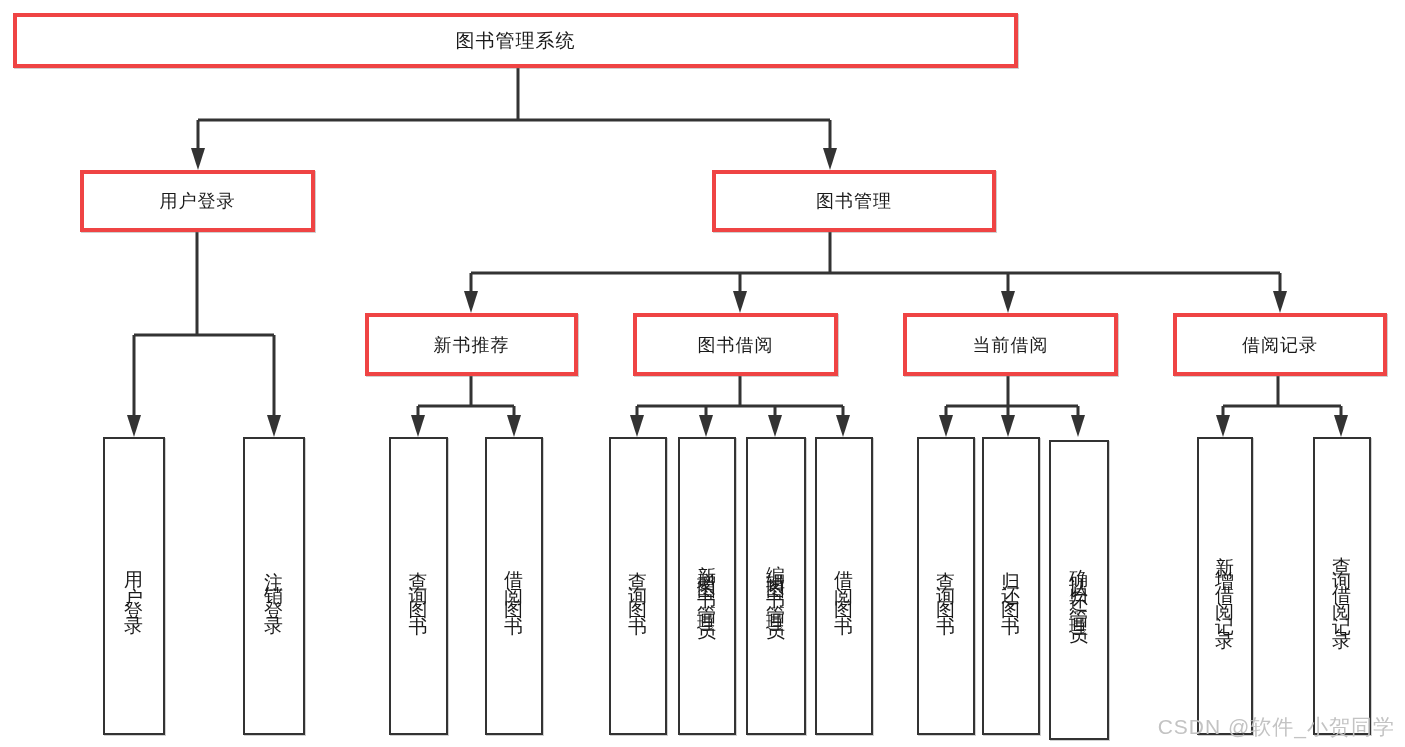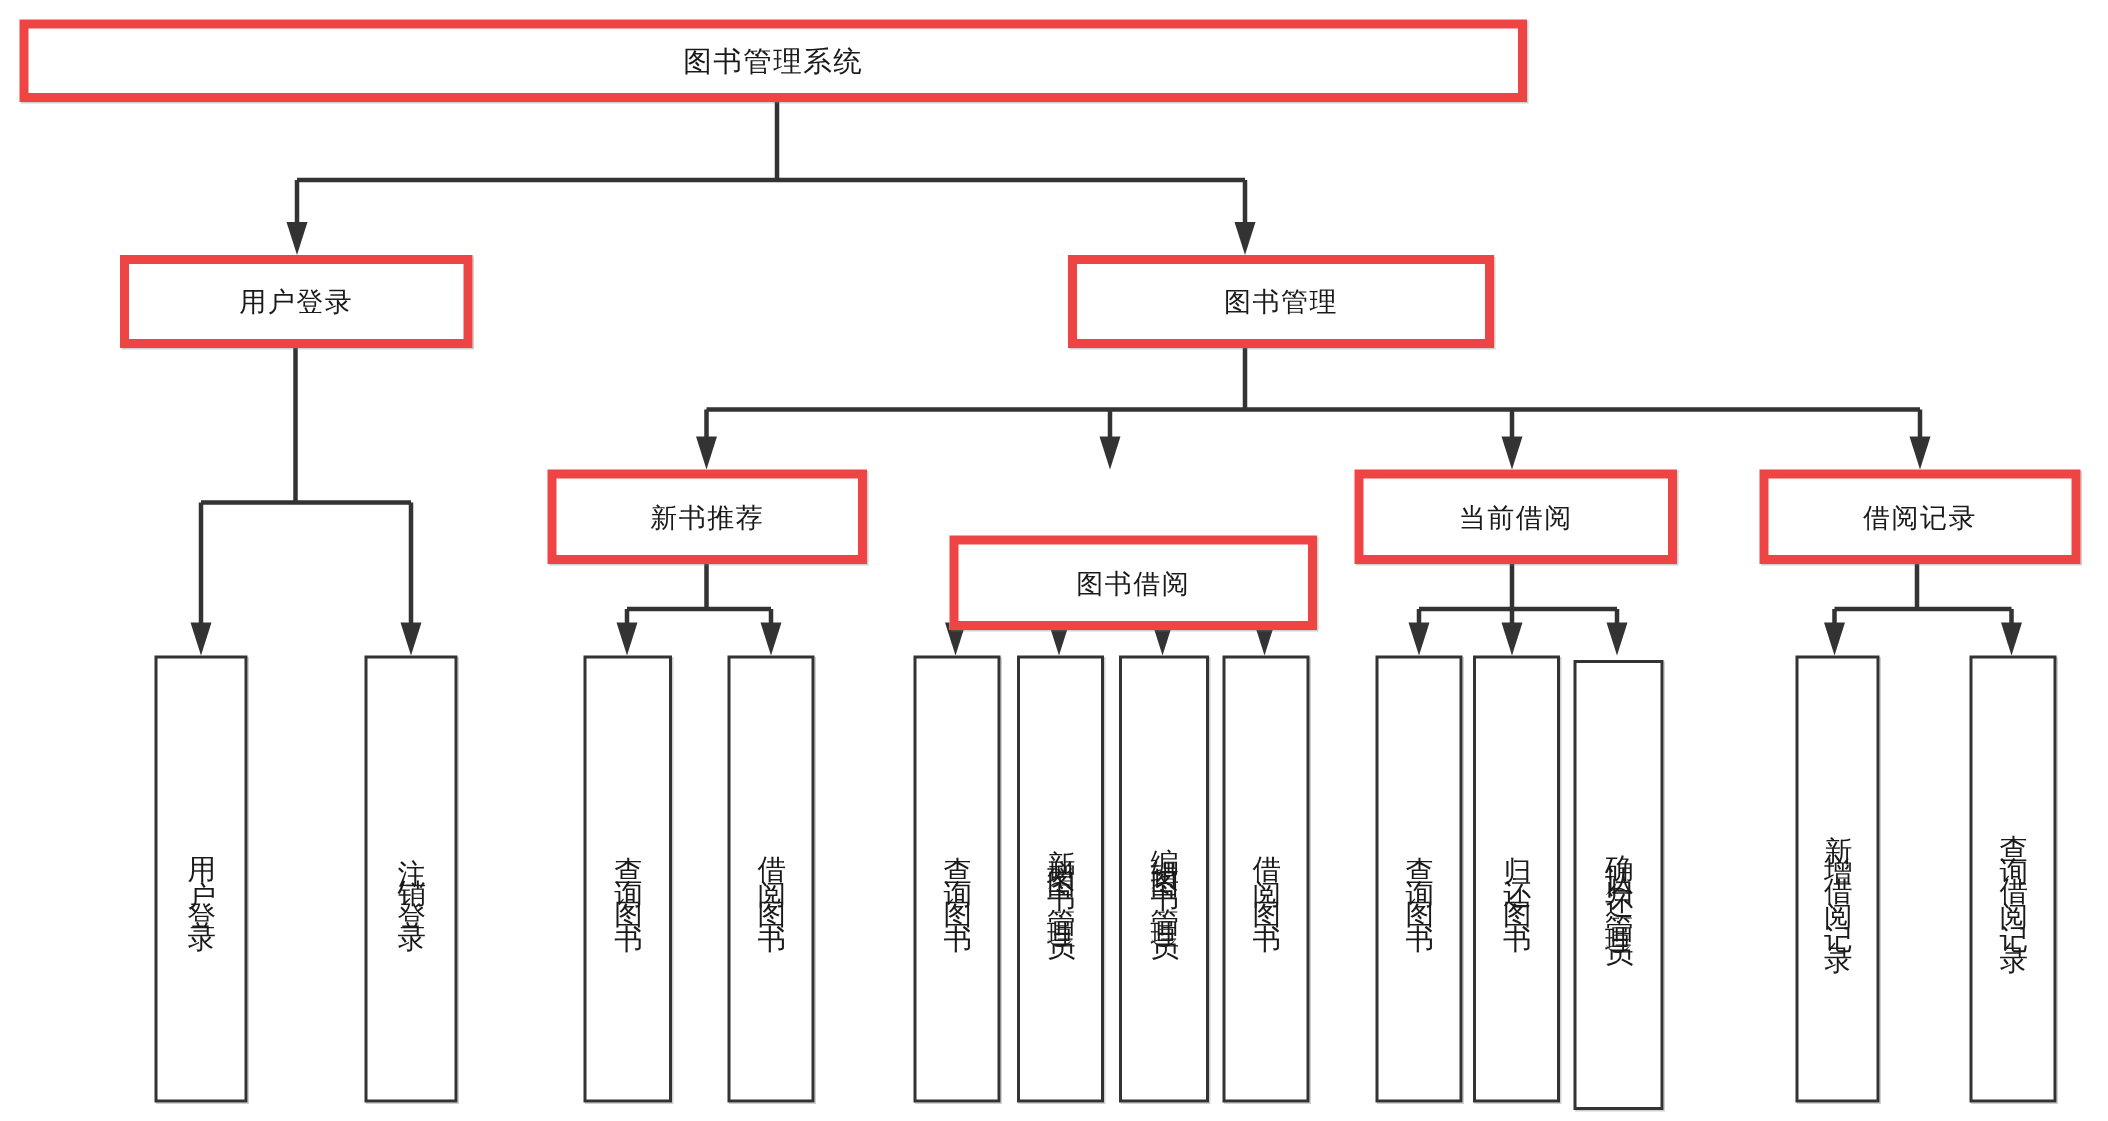--- a/index.html
+++ b/index.html
@@ -7,21 +7,21 @@
     position: relative;
     width: 1405px;
     height: 747px;
     background: #ffffff;
     font-family: "Liberation Sans", sans-serif;
     overflow: hidden;
   }
   .node {
     position: absolute;
     box-sizing: border-box;
-    border: 6px solid #ef4444;
+    border: 4px solid #ef4444;
     background: #ffffff;
     display: flex;
     align-items: center;
     justify-content: center;
     color: #1a1a1a;
     box-shadow: 1px 1px 0 rgba(120,120,120,0.35);
   }
   .node.root  { font-size: 19px; letter-spacing: 1px; }
   .node.lvl   { font-size: 18px; letter-spacing: 1px; }
   .leaf {
@@ -105,21 +105,21 @@
       <path class="a" d="M1334 415 H1348 L1341 437 Z"></path>
     </g>
   </svg>
 
   <div class="node root" style="left:13px; top:13px; width:1005px; height:55px;">图书管理系统</div>
 
   <div class="node lvl" style="left:80px; top:170px; width:235px; height:62px;">用户登录</div>
   <div class="node lvl" style="left:712px; top:170px; width:284px; height:62px;">图书管理</div>
 
   <div class="node lvl" style="left:365px; top:313px; width:213px; height:63px;font-family:Liberation Mono, monospace;">新书推荐</div>
-  <div class="node lvl" style="left:633px; top:313px; width:245px; height:63px;margin-top:44px;">图书借阅</div>
+  <div class="node lvl" style="left:633px; top:313px; width:205px; height:63px;">图书借阅</div>
   <div class="node lvl" style="left:903px; top:313px; width:215px; height:63px;">当前借阅</div>
   <div class="node lvl" style="left:1173px; top:313px; width:214px; height:63px;">借阅记录</div>
 
   <div class="leaf" style="left:103px; top:437px; width:62px; height:298px;">
     <span style="letter-spacing: 15px;">用户登录</span>
   </div>
   <div class="leaf" style="left:243px; top:437px; width:62px; height:298px;">
     <span style="letter-spacing: 15px;">注销登录</span>
   </div>
 
@@ -153,13 +153,14 @@
     <span style="letter-spacing: 8px;">确认归还（管理员）</span>
   </div>
 
   <div class="leaf" style="left:1197px; top:437px; width:56px; height:298px;">
     <span style="letter-spacing: 15px;">新增借阅记录</span>
   </div>
   <div class="leaf" style="left:1313px; top:437px; width:58px; height:298px;">
     <span style="letter-spacing: 15px;">查询借阅记录</span>
   </div>
 
+  <div class="watermark">CSDN @软件_小贺同学</div>
 </div>
 
 </body></html>

